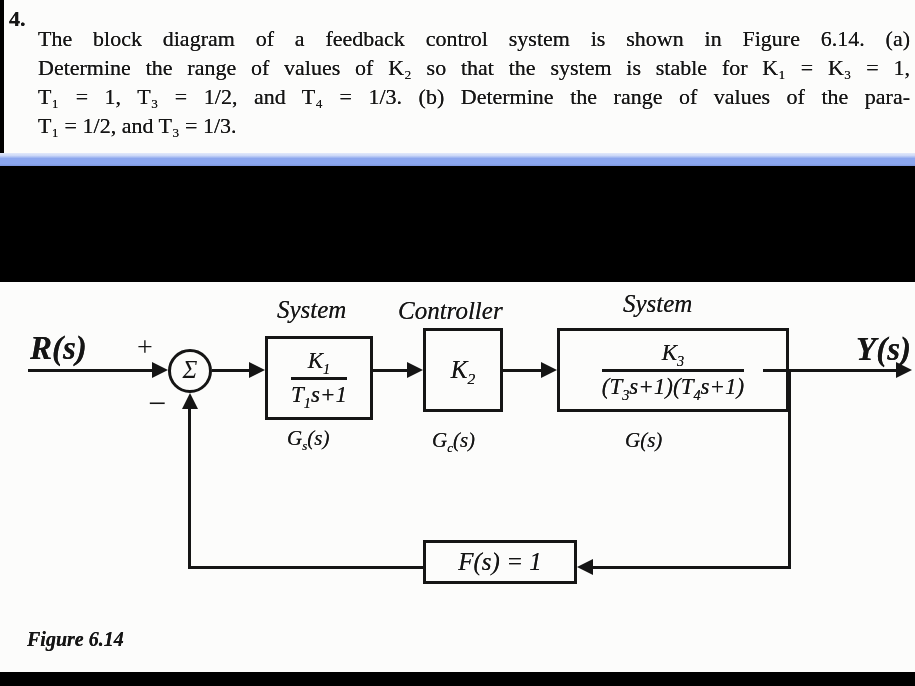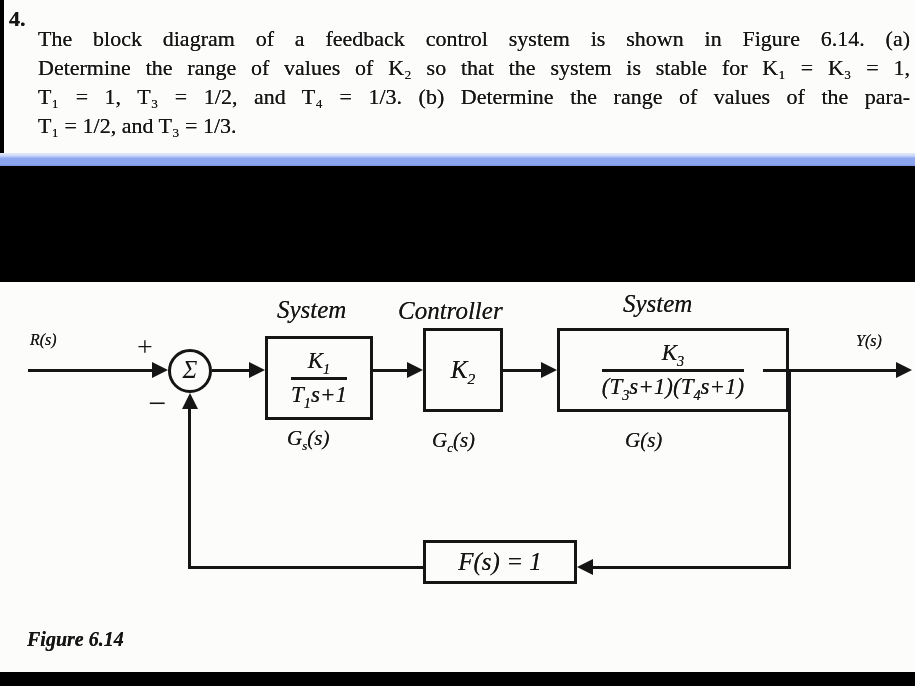--- a/index.html
+++ b/index.html
@@ -20,21 +20,21 @@
   .pline.last{text-align:left;text-align-last:left;}
   
   .blue-bar{position:absolute;left:0;top:153px;width:915px;height:13px;
     background:linear-gradient(#e2e9fb 0%,#ccd8f7 20%,#8ba6ee 42%,#8ba6ee 84%,#7b95dd 100%);}
   .black-band{position:absolute;left:0;top:166px;width:915px;height:116px;background:#000;}
   .bottom-bar{position:absolute;left:0;top:672px;width:915px;height:14px;background:#000;}
   
   .diagram{position:absolute;left:0;top:0;width:915px;height:686px;}
   .diagram *{box-sizing:border-box;}
   .seclabel{position:absolute;font-style:italic;font-size:25px;line-height:1;text-shadow:0 0 .5px rgba(0,0,0,.8);}
-  .sig{position:absolute;font-style:italic;font-size:16px;line-height:1;text-shadow:0 0 .5px rgba(0,0,0,.8);}
+  .sig{position:absolute;font-style:italic;font-size:33px;line-height:1;text-shadow:0 0 .5px rgba(0,0,0,.8);font-weight:bold;}
   .hline{position:absolute;height:3px;background:#151515;}
   .vline{position:absolute;width:3px;background:#151515;}
   .arrow-r{position:absolute;width:0;height:0;border-top:8px solid transparent;border-bottom:8px solid transparent;border-left:16px solid #151515;}
   .arrow-l{position:absolute;width:0;height:0;border-top:8px solid transparent;border-bottom:8px solid transparent;border-right:16px solid #151515;}
   .arrow-u{position:absolute;width:0;height:0;border-left:8px solid transparent;border-right:8px solid transparent;border-bottom:16px solid #151515;}
   .sum-circle{
     position:absolute;left:168px;top:349px;width:44px;height:44px;
     border:3px solid #151515;border-radius:50%;background:#fcfcfb;
     display:flex;align-items:center;justify-content:center;
     font-style:italic;font-size:25px;padding-bottom:3px;

